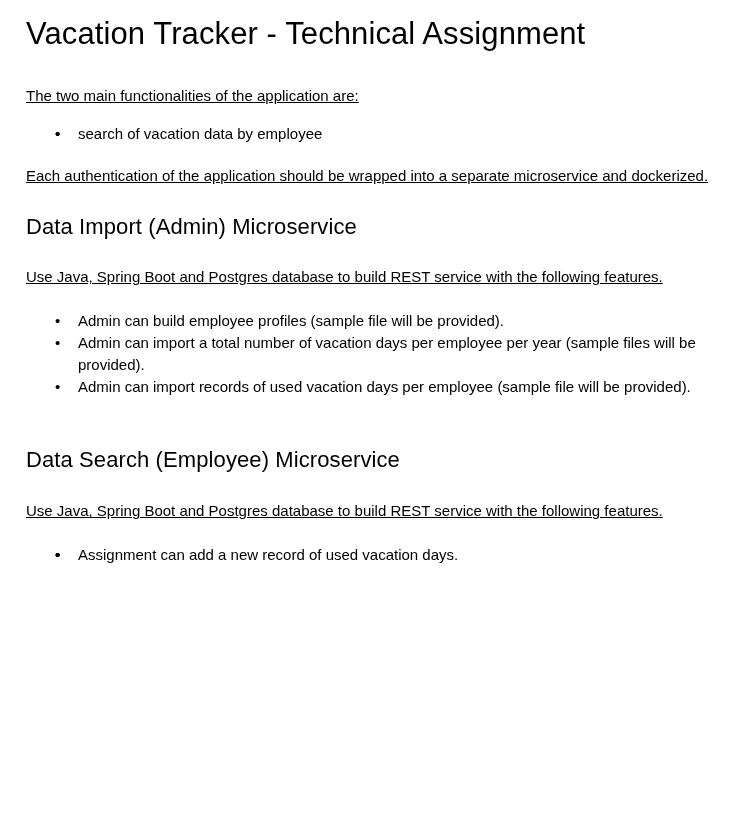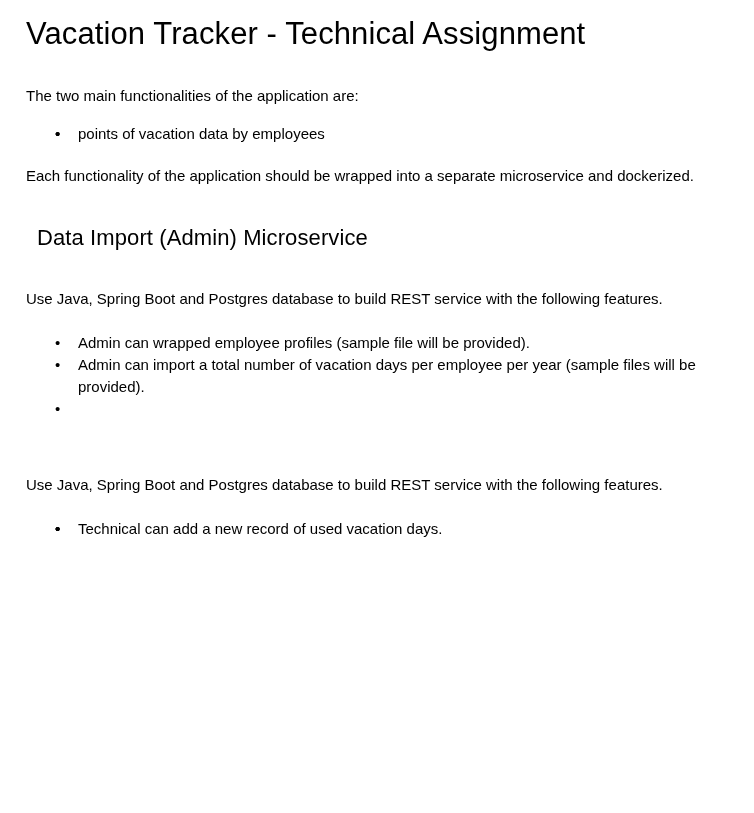--- a/index.html
+++ b/index.html
@@ -28,28 +28,29 @@
     line-height: 1.15;
     letter-spacing: 0.1px;
     margin: 0;
     padding-top: 16px;
   }
   .section-heading {
     font-size: 22px;
     font-weight: 400;
     line-height: 1.2;
     letter-spacing: 0.1px;
-    margin: 11px;
+    margin: 0;
   }
   p.body-text {
     font-size: 15px;
     font-weight: 400;
     line-height: 22px;
     margin: 0;
     max-width: 696px;
+    text-decoration: underline;
   }
   ul.bullets {
     list-style: none;
     margin: 0;
     padding: 0;
   }
   ul.bullets li {
     position: relative;
     font-size: 15px;
     line-height: 22px;
@@ -88,73 +89,75 @@
   <p class="body-text">The two main functionalities of the application are:</p>
 
   <div class="gap-a"></div>
 
   <ul class="bullets">
     <li>
       <span class="dot">•</span>
     </li>
     <li>
       <span class="dot">•</span>
-      <span>points of vacation data by employees</span>
+      <span>search of vacation data by employee</span>
     </li>
   </ul>
 
   <div class="gap-b"></div>
 
-  <p class="body-text">Each functionality of the application should be wrapped into a separate microservice and dockerized.</p>
+  <p class="body-text">Each authentication of the application should be wrapped into a separate microservice and dockerized.</p>
 
   <div class="gap-c"></div>
 
   <h2 class="section-heading">Data Import (Admin) Microservice</h2>
 
   <div class="gap-d"></div>
 
   <p class="body-text">Use Java, Spring Boot and Postgres database to build REST service with the following features.</p>
 
   <div class="gap-e"></div>
 
   <ul class="bullets">
     <li>
       <span class="dot">•</span>
-      <span>Admin can wrapped employee profiles (sample file will be provided).</span>
+      <span>Admin can build employee profiles (sample file will be provided).</span>
     </li>
     <li>
       <span class="dot">•</span>
       <span>Admin can import a total number of vacation days per employee per year (sample files will be provided).</span>
     </li>
     <li>
       <span class="dot">•</span>
+      <span>Admin can import records of used vacation days per employee (sample file will be provided).</span>
     </li>
   </ul>
 
   <div class="gap-f"></div>
 
 
   <div class="gap-g"></div>
 
+  <h2 class="section-heading">Data Search (Employee) Microservice</h2>
 
   <div class="gap-h"></div>
 
   <p class="body-text">Use Java, Spring Boot and Postgres database to build REST service with the following features.</p>
 
   <div class="gap-i"></div>
 
   <ul class="bullets">
     <li>
       <span class="dot">•</span>
     </li>
     <li>
       <span class="dot">•</span>
     </li>
     <li>
       <span class="dot">•</span>
-      <span>Technical can add a new record of used vacation days.</span>
+      <span>Assignment can add a new record of used vacation days.</span>
     </li>
   </ul>
 
   <div class="gap-j"></div>
 
 
 </div>
 
 </body></html>

